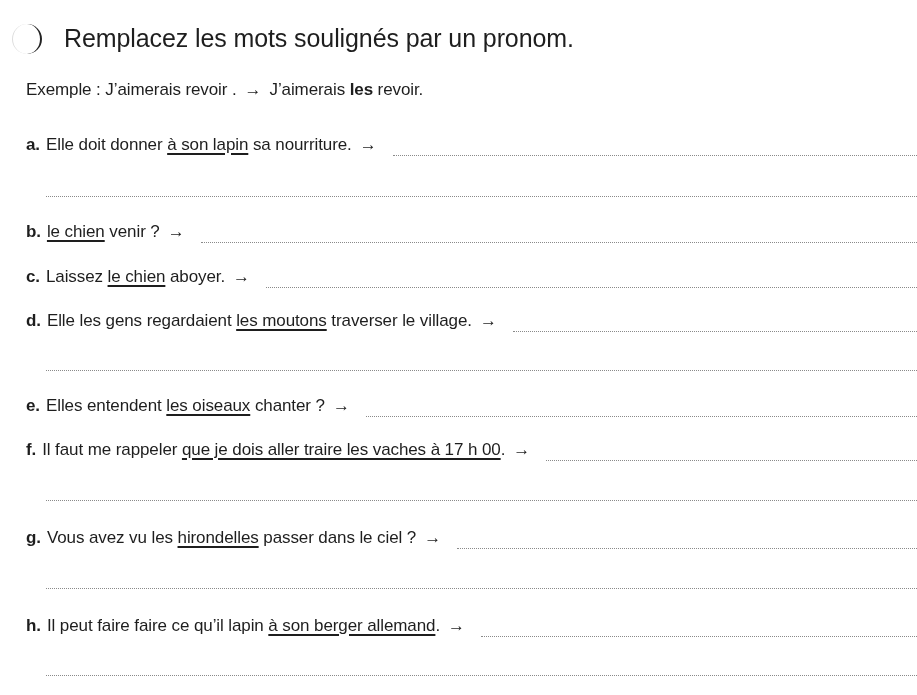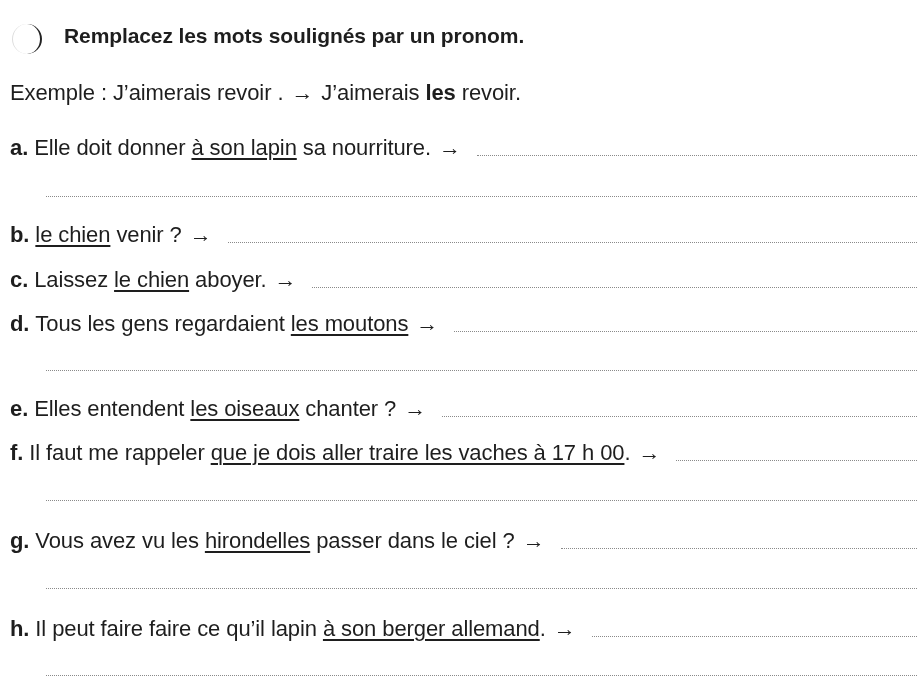--- a/index.html
+++ b/index.html
@@ -1,19 +1,19 @@
 <!DOCTYPE html>
 <html><head>
 <meta charset="utf-8">
 <style>
   html, body { margin: 0; padding: 0; background: #ffffff; }
   body { width: 917px; height: 695px; position: relative; overflow: hidden;
          font-family: "Liberation Sans", sans-serif; color: #1e1e1e; }
-  .line { position: absolute; left: 10px; right: 0; height: 30px; display: flex; align-items: baseline; white-space: nowrap; font-size: 22px; letter-spacing: -0.1px; }
-  .title { font-weight: bold; font-size: 21px; top: 24px; left: 64px; }
+  .line { position: absolute; left: 26px; right: 0; height: 30px; display: flex; align-items: baseline; white-space: nowrap; font-size: 17px; letter-spacing: -0.1px; }
+  .title { font-weight: normal; font-size: 25px; top: 24px; left: 64px; }
   .circle { position: absolute; left: 12px; top: 24px; width: 30px; height: 30px; border-radius: 50%; border-right: 2.5px solid #222; border-left: 1px solid #ddd; box-sizing: border-box; }
   .u { text-decoration: underline; text-underline-offset: 3px; text-decoration-thickness: 1.5px; }
   .i { }
   .b { font-weight: bold; }
   .lbl { font-weight: bold; margin-right: 6px; }
   .arrow { margin: 0 8px 0 8px; font-weight: bold; }
   .dots { flex: 1; border-bottom: 1.5px dotted #8a8a8a; margin-left: 8px; height: 0; align-self: flex-end; margin-bottom: 9px; margin-right: 0; }
   .cont { position: absolute; left: 46px; right: 0; height: 0; border-bottom: 1.5px dotted #8a8a8a; }
   .sp { white-space: pre; }
 </style>
@@ -55,22 +55,23 @@
   <span class="lbl">c.</span>
   <span class="sp">Laissez </span>
   <span class="u">le chien</span>
   <span class="sp"> aboyer.</span>
   <span class="arrow">→</span>
   <span class="dots"></span>
 </div>
 
 <div class="line" style="top:311px;">
   <span class="lbl">d.</span>
-  <span class="sp">Tous les gens regardaient </span>
+  <span class="sp">Elle les gens regardaient </span>
   <span class="u">les moutons</span>
+  <span class="sp"> traverser le village.</span>
   <span class="arrow">→</span>
   <span class="dots"></span>
 </div>
 <div class="cont" style="top:370px;"></div>
 
 <div class="line" style="top:396px;">
   <span class="lbl">e.</span>
   <span class="sp">Elles entendent </span>
   <span class="u">les oiseaux</span>
   <span class="sp"> chanter ?</span>

